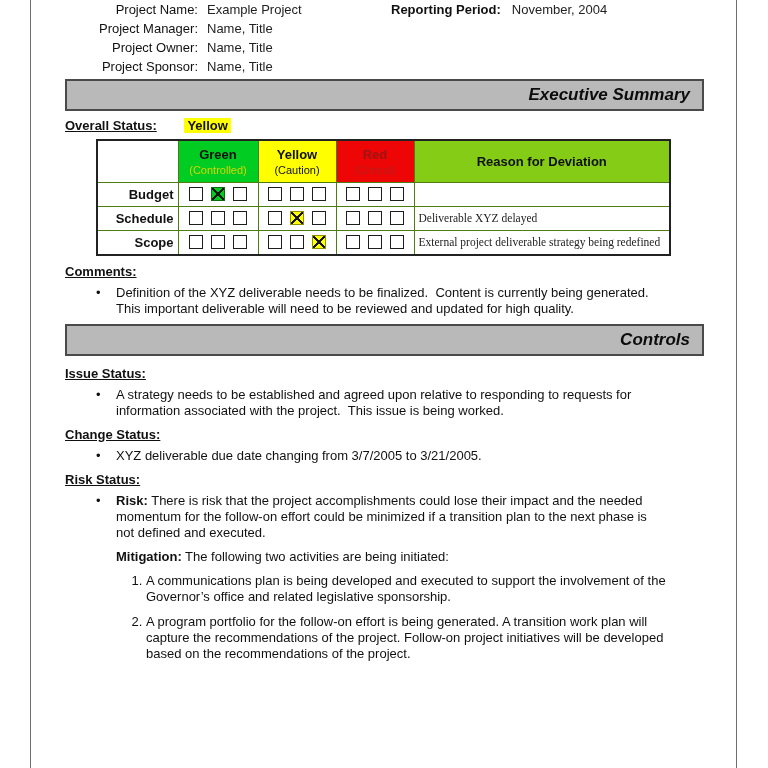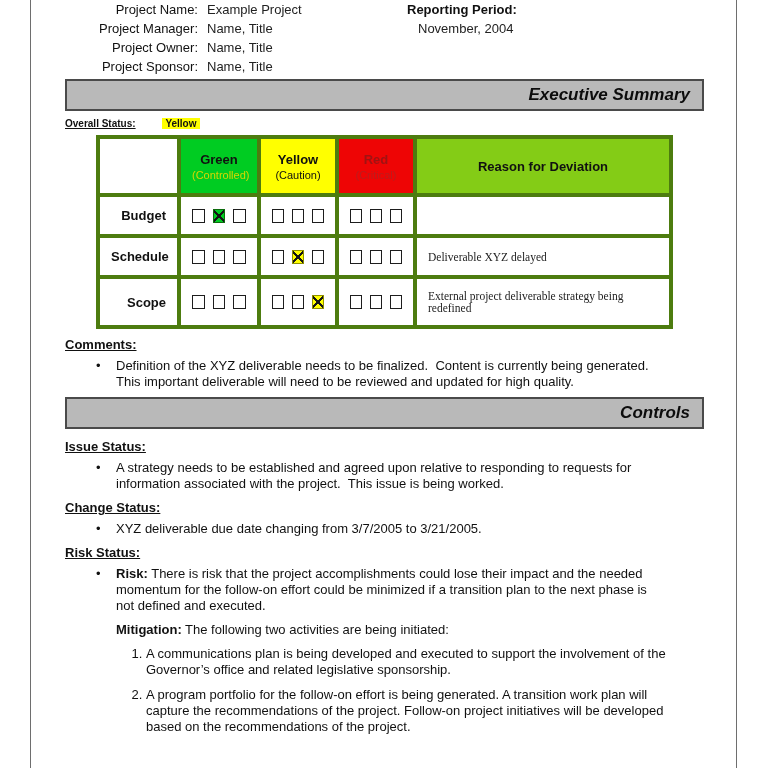--- a/index.html
+++ b/index.html
@@ -6,38 +6,38 @@
   body{width:768px;height:768px;overflow:hidden;font-family:"Liberation Sans",sans-serif;color:#111;}
   .sheet{position:absolute;top:0;left:30px;width:707px;height:768px;
          border-left:1px solid #6e6e6e;border-right:1px solid #6e6e6e;box-sizing:border-box;}
   .content{padding:0 32px 0 34px;position:relative;}
 
   
   .hdr{position:relative;font-size:13px;line-height:19px;}
   .hrow{display:flex;}
   .hlabel{width:133px;text-align:right;font-weight:normal;flex:none;}
   .hvalue{margin-left:9px;color:#222;}
-  .reporting{position:absolute;left:342px;top:0;display:flex;flex-direction:column;}
+  .reporting{position:absolute;left:326px;top:0;display:flex;}
   .reporting .rlabel{font-weight:bold;}
   .reporting .rvalue{margin-left:11px;color:#222;}
 
   
   .bar{margin-top:3px;height:28px;background:var(--bar-gray);border:2px solid var(--border-dark);
        text-align:right;font-weight:bold;font-style:italic;font-size:17px;line-height:28px;
        padding-right:12px;color:#0c0c0c;}
 
   
-  .overall{margin-top:7px;font-size:10px;}
+  .overall{margin-top:7px;font-size:13px;}
   .ustat{font-weight:bold;text-decoration:underline;}
   .hl{background:var(--yellow);font-weight:bold;padding:0 3px;margin-left:24px;}
 
   
   table.status{border-collapse:collapse;margin:6px 0 0 31px;table-layout:fixed;width:573px;
                border:2px solid #222;}
-  table.status td,table.status th{border:4px solid #4d7c0f;padding:11px;box-sizing:border-box;}
+  table.status td,table.status th{border:1px solid #4d7c0f;padding:4px;box-sizing:border-box;}
   th.corner{background:#fff;}
   th.colhead{height:42px;vertical-align:middle;}
   th .name{display:block;font-size:13px;font-weight:bold;line-height:16px;margin-top:2px;}
   th .sub{display:block;font-size:11px;font-weight:normal;line-height:14px;}
   .col-green{background:var(--green);}
   .col-green .sub{color:#d6d600;}
   .col-yellow{background:var(--yellow);}
   .col-red{background:var(--red);}
   .col-red .name{color:#a01313;}
   .col-red .sub{color:#bb1d1d;}

